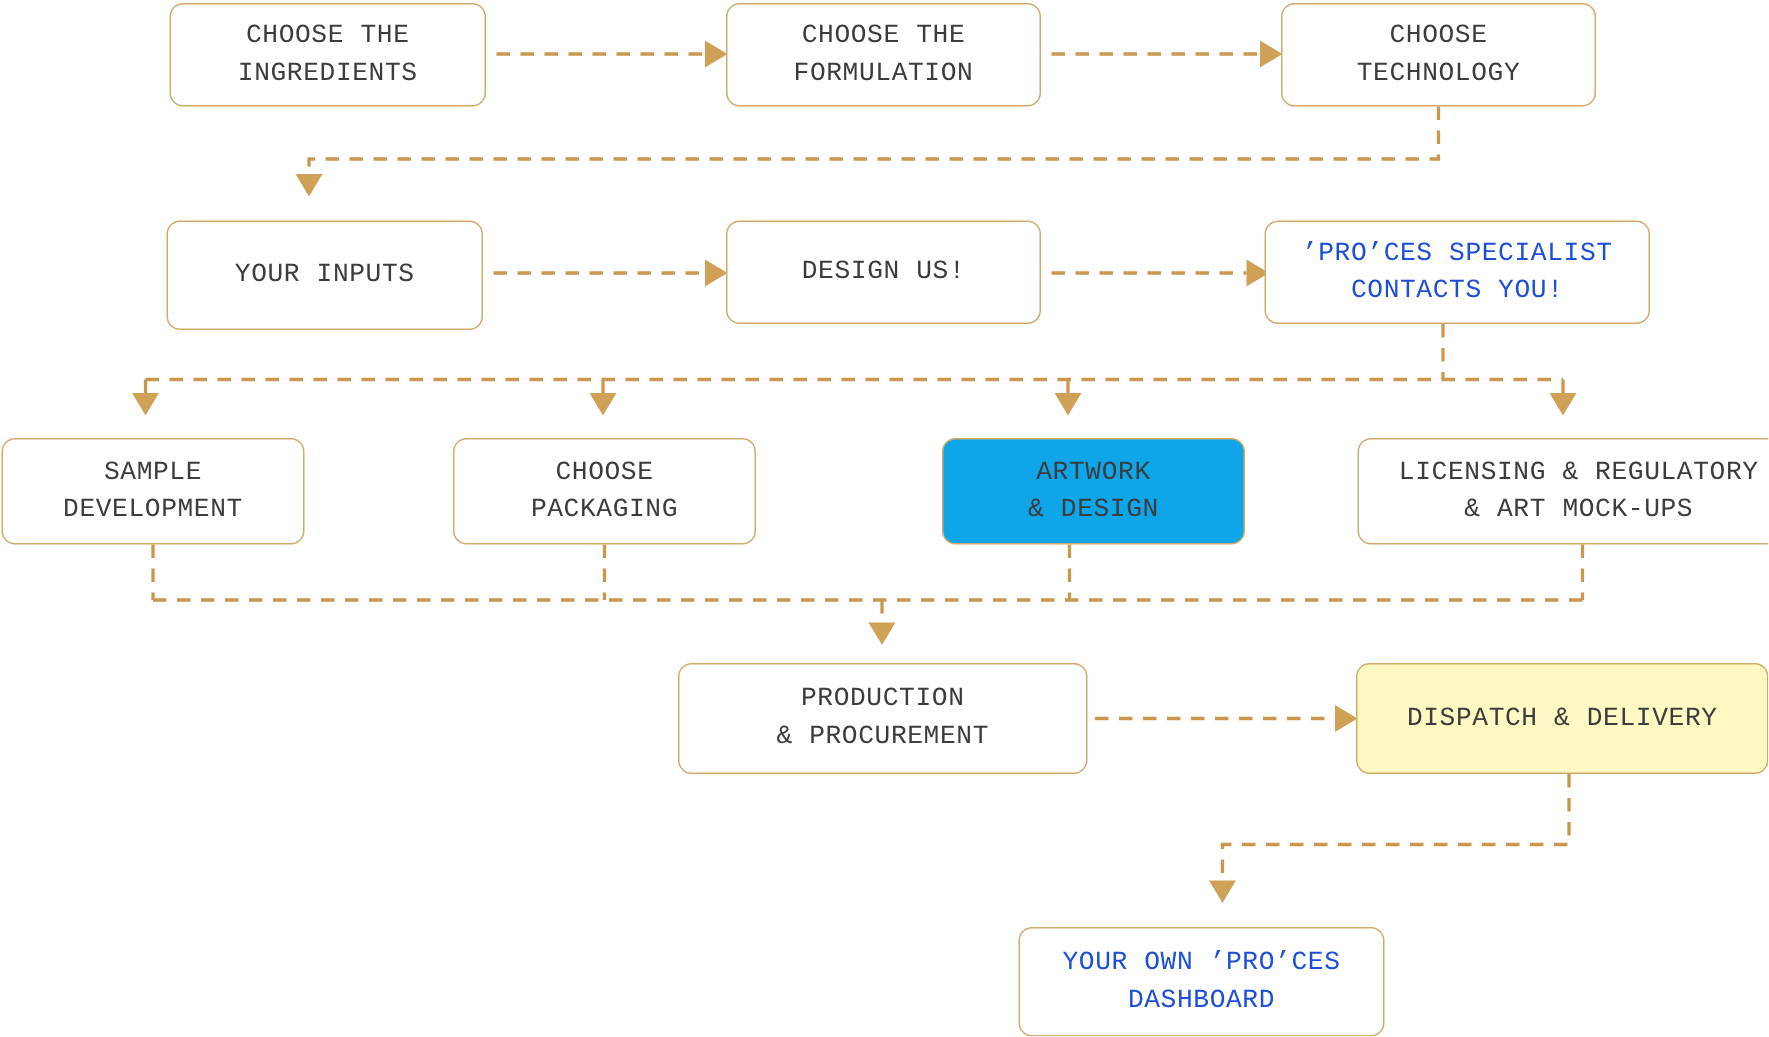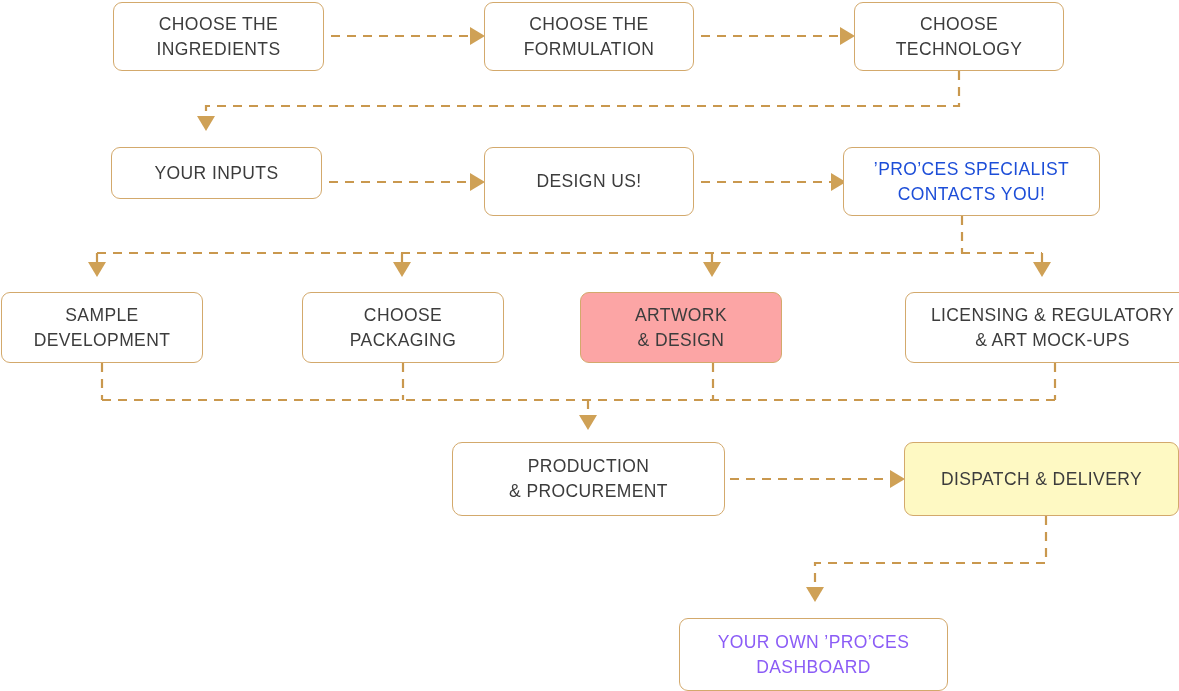--- a/index.html
+++ b/index.html
@@ -39,20 +39,21 @@
     font-size: 17.5px;
     font-weight: 300;
     letter-spacing: 0.4px;
     line-height: 1.42;
     padding: 4px 10px;
     z-index: 2;
   }
   .node .label {
     display: block;
     white-space: pre-line;
+    font-family: Liberation Mono, monospace;
   }
 </style>
 </head>
 <body>
 
 <div id="canvas">
 
   <svg id="connectors" viewBox="0 0 1179 691" width="1179" height="691" xmlns="http://www.w3.org/2000/svg">
       <path d="M 331 36 L 470 36" fill="none" stroke="#c9984e" stroke-width="2.2" stroke-dasharray="9 7" stroke-linecap="butt"></path>
       <polygon points="470,27 485,36 470,45" fill="#cfa156"></polygon>
@@ -83,52 +84,52 @@
 INGREDIENTS</span>
       </div>
       <div class="node" style="left: 484px; top: 2px; width: 210px; height: 69px; border-color: rgb(211, 169, 108); color: rgb(60, 60, 60); background: rgb(255, 255, 255);">
         <span class="label">CHOOSE THE
 FORMULATION</span>
       </div>
       <div class="node" style="left: 854px; top: 2px; width: 210px; height: 69px; border-color: rgb(211, 169, 108); color: rgb(60, 60, 60); background: rgb(255, 255, 255);">
         <span class="label">CHOOSE
 TECHNOLOGY</span>
       </div>
-      <div class="node" style="left: 111px; top: 147px; width: 211px; height: 52px; border-color: rgb(211, 169, 108); color: rgb(60, 60, 60); background: rgb(255, 255, 255);">
+      <div class="node" style="left: 111px; top: 147px; width: 211px; height: 73px; border-color: rgb(211, 169, 108); color: rgb(60, 60, 60); background: rgb(255, 255, 255);">
         <span class="label">YOUR INPUTS</span>
       </div>
       <div class="node" style="left: 484px; top: 147px; width: 210px; height: 69px; border-color: rgb(211, 169, 108); color: rgb(60, 60, 60); background: rgb(255, 255, 255);">
         <span class="label">DESIGN US!</span>
       </div>
       <div class="node" style="left: 843px; top: 147px; width: 257px; height: 69px; border-color: rgb(211, 169, 108); color: #1d4ed8; background: rgb(255, 255, 255);">
         <span class="label">’PRO’CES SPECIALIST
 CONTACTS YOU!</span>
       </div>
       <div class="node" style="left: 1px; top: 292px; width: 202px; height: 71px; border-color: rgb(211, 169, 108); color: rgb(60, 60, 60); background: rgb(255, 255, 255); align-items: center;">
         <span class="label">SAMPLE
 DEVELOPMENT</span>
       </div>
       <div class="node" style="left: 302px; top: 292px; width: 202px; height: 71px; border-color: rgb(211, 169, 108); color: rgb(60, 60, 60); background: rgb(255, 255, 255);">
         <span class="label">CHOOSE
 PACKAGING</span>
       </div>
-      <div class="node" style="left: 580px; top: 292px; width: 202px; height: 71px; border-color: rgb(211, 169, 108); color: rgb(60, 60, 60); background: #fca5a5;">
+      <div class="node" style="left: 628px; top: 292px; width: 202px; height: 71px; border-color: rgb(211, 169, 108); color: rgb(60, 60, 60); background: #0ea5e9;">
         <span class="label">ARTWORK
 &amp; DESIGN</span>
       </div>
       <div class="node" style="left: 905px; top: 292px; width: 295px; height: 71px; border-color: rgb(211, 169, 108); color: rgb(60, 60, 60); background: rgb(255, 255, 255);">
         <span class="label">LICENSING &amp; REGULATORY
 &amp; ART MOCK-UPS</span>
       </div>
-      <div class="node" style="left: 452px; top: 442px; width: 273px; height: 74px; border-color: rgb(211, 169, 108); color: rgb(60, 60, 60); background: rgb(255, 255, 255); border-radius: 10px;">
+      <div class="node" style="left: 452px; top: 442px; width: 273px; height: 74px; border-color: rgb(211, 169, 108); color: rgb(60, 60, 60); background: rgb(255, 255, 255);">
         <span class="label">PRODUCTION
 &amp; PROCUREMENT</span>
       </div>
       <div class="node" style="left: 904px; top: 442px; width: 275px; height: 74px; border-color: rgb(211, 169, 108); color: rgb(60, 60, 60); background: #fef9c3;">
         <span class="label">DISPATCH &amp; DELIVERY</span>
       </div>
-      <div class="node" style="left: 679px; top: 618px; width: 269px; height: 73px; border-color: rgb(211, 169, 108); color: #8b5cf6; background: rgb(255, 255, 255);">
+      <div class="node" style="left: 679px; top: 618px; width: 244px; height: 73px; border-color: rgb(211, 169, 108); color: #1d4ed8; background: rgb(255, 255, 255);">
         <span class="label">YOUR OWN ’PRO’CES
 DASHBOARD</span>
       </div>
     </div>
 
 </div>
 
 </body></html>

